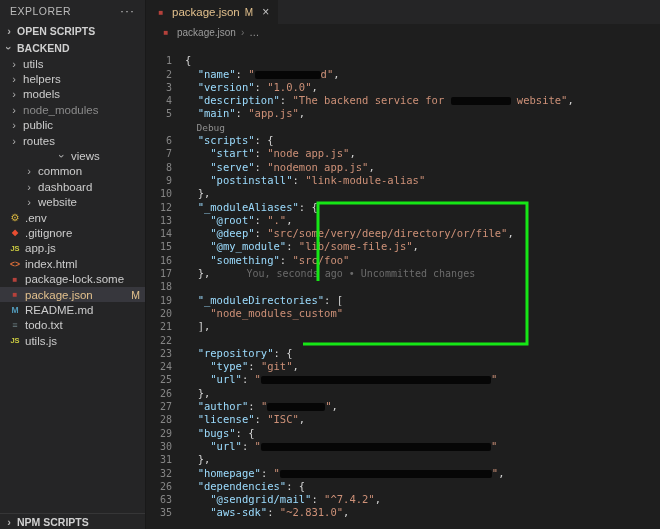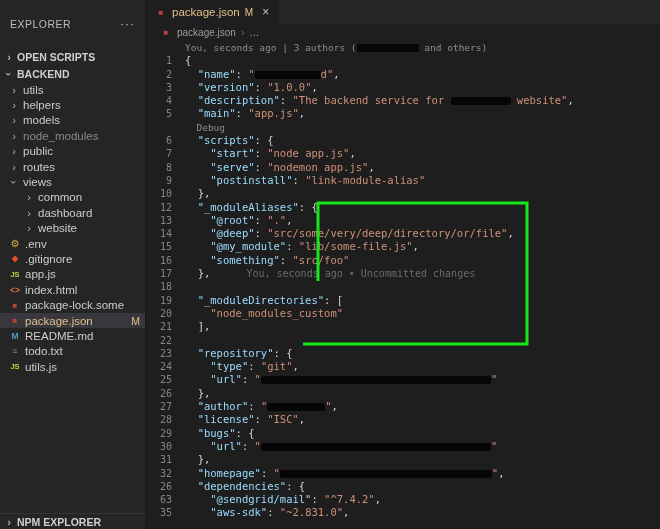--- a/index.html
+++ b/index.html
@@ -1,21 +1,21 @@
 <!DOCTYPE html>
 <html><head>
 <meta charset="utf-8">
 <style>
   html,body{margin:0;padding:0}
   body{width:660px;height:529px;overflow:hidden;background:#1e1e1e;position:relative;
        font-family:"Liberation Sans",sans-serif;-webkit-font-smoothing:antialiased}
 
   
   .sidebar{position:absolute;left:0;top:0;width:145px;height:100%;background:#252526;color:#cccccc;font-size:11.5px}
-  .sb-title{height:22px;display:flex;align-items:center;padding:13px 10px;font-size:10.5px;color:#bbbbbb;letter-spacing:.5px}
+  .sb-title{height:22px;display:flex;align-items:center;padding:0 10px;font-size:10.5px;color:#bbbbbb;letter-spacing:.5px}
   .sb-actions{margin-left:auto;color:#c5c5c5;font-size:12px;letter-spacing:1px;cursor:pointer}
   .sb-sec{height:17px;display:flex;align-items:center;gap:3px;padding:0 4px;font-weight:bold;font-size:10.5px;color:#d0d0d0;cursor:pointer}
   .chev{display:inline-block;width:10px;text-align:center;color:#b0b0b0;font-size:11px;flex:none}
   .chev.exp{transform:rotate(90deg)}
   .trow{height:15.4px;display:flex;align-items:center;gap:4px;padding-right:5px;cursor:pointer;white-space:nowrap}
   .trow.sel{background:#37373d}
   .tlabel{overflow:hidden;text-overflow:ellipsis}
   .tlabel.dim{color:#8a8a8a}
   .tlabel.mod{color:#e2c08d}
   .badge{margin-left:auto;color:#e2c08d;font-size:10.5px}
@@ -86,21 +86,21 @@
         <span class="tlabel dim">node_modules</span>
       </div>
       <div class="trow" style="padding-left: 9px;">
         <span class="chev">›</span>
         <span class="tlabel">public</span>
       </div>
       <div class="trow" style="padding-left: 9px;">
         <span class="chev">›</span>
         <span class="tlabel">routes</span>
       </div>
-      <div class="trow" style="padding-left: 9px;">
+      <div class="trow" style="padding-left: 9px; margin-left: 48px;">
         <span class="chev exp">›</span>
         <span class="tlabel">views</span>
       </div>
       <div class="trow" style="padding-left: 24px;">
         <span class="chev">›</span>
         <span class="tlabel">common</span>
       </div>
       <div class="trow" style="padding-left: 24px;">
         <span class="chev">›</span>
         <span class="tlabel">dashboard</span>
@@ -142,41 +142,41 @@
         <span class="fic fic-txt">≡</span>
         <span class="tlabel">todo.txt</span>
       </div>
       <div class="trow" style="padding-left: 9px;">
         <span class="fic fic-js">JS</span>
         <span class="tlabel">utils.js</span>
       </div>
     </div>
   <div class="npm-sec">
     <span class="chev">›</span>
-    <span>NPM EXPLORER</span>
+    <span>NPM SCRIPTS</span>
   </div>
 </div>
 
 <div class="editor">
   <div class="tabbar">
     <div class="tab">
       <span class="fic fic-npm">■</span>
       <span>package.json</span>
       <span class="tab-badge">M</span>
       <span class="close">×</span>
     </div>
   </div>
   <div class="breadcrumbs">
     <span class="fic fic-npm">■</span>
     <span>package.json</span>
     <span class="bc-sep">›</span>
     <span>…</span>
   </div>
   <div class="code">
-      <div class="cline"><span class="ln"></span><span class="lc"><span class="tok-lens">You, seconds ago | 3 authors (</span><span class="redact" style="width: 62px;"></span><span class="tok-lens"> and others)</span></span></div>
+      <div class="cline"><span class="ln"></span></div>
       <div class="cline"><span class="ln">1</span><span class="lc"><span class="tok-p">{</span></span></div>
       <div class="cline"><span class="ln">2</span><span class="lc"><span class="tok-p">  </span><span class="tok-k">"name"</span><span class="tok-p">: </span><span class="tok-s">"</span><span class="redact" style="width: 66px;"></span><span class="tok-s">d"</span><span class="tok-p">,</span></span></div>
       <div class="cline"><span class="ln">3</span><span class="lc"><span class="tok-p">  </span><span class="tok-k">"version"</span><span class="tok-p">: </span><span class="tok-s">"1.0.0"</span><span class="tok-p">,</span></span></div>
       <div class="cline"><span class="ln">4</span><span class="lc"><span class="tok-p">  </span><span class="tok-k">"description"</span><span class="tok-p">: </span><span class="tok-s">"The backend service for </span><span class="redact" style="width: 60px;"></span><span class="tok-s"> website"</span><span class="tok-p">,</span></span></div>
       <div class="cline"><span class="ln">5</span><span class="lc"><span class="tok-p">  </span><span class="tok-k">"main"</span><span class="tok-p">: </span><span class="tok-s">"app.js"</span><span class="tok-p">,</span></span></div>
       <div class="cline"><span class="ln"></span><span class="lc"><span class="tok-lens">  Debug</span></span></div>
       <div class="cline"><span class="ln">6</span><span class="lc"><span class="tok-p">  </span><span class="tok-k">"scripts"</span><span class="tok-p">: {</span></span></div>
       <div class="cline"><span class="ln">7</span><span class="lc"><span class="tok-p">    </span><span class="tok-k">"start"</span><span class="tok-p">: </span><span class="tok-s">"node app.js"</span><span class="tok-p">,</span></span></div>
       <div class="cline"><span class="ln">8</span><span class="lc"><span class="tok-p">    </span><span class="tok-k">"serve"</span><span class="tok-p">: </span><span class="tok-s">"nodemon app.js"</span><span class="tok-p">,</span></span></div>
       <div class="cline"><span class="ln">9</span><span class="lc"><span class="tok-p">    </span><span class="tok-k">"postinstall"</span><span class="tok-p">: </span><span class="tok-s">"link-module-alias"</span></span></div>

